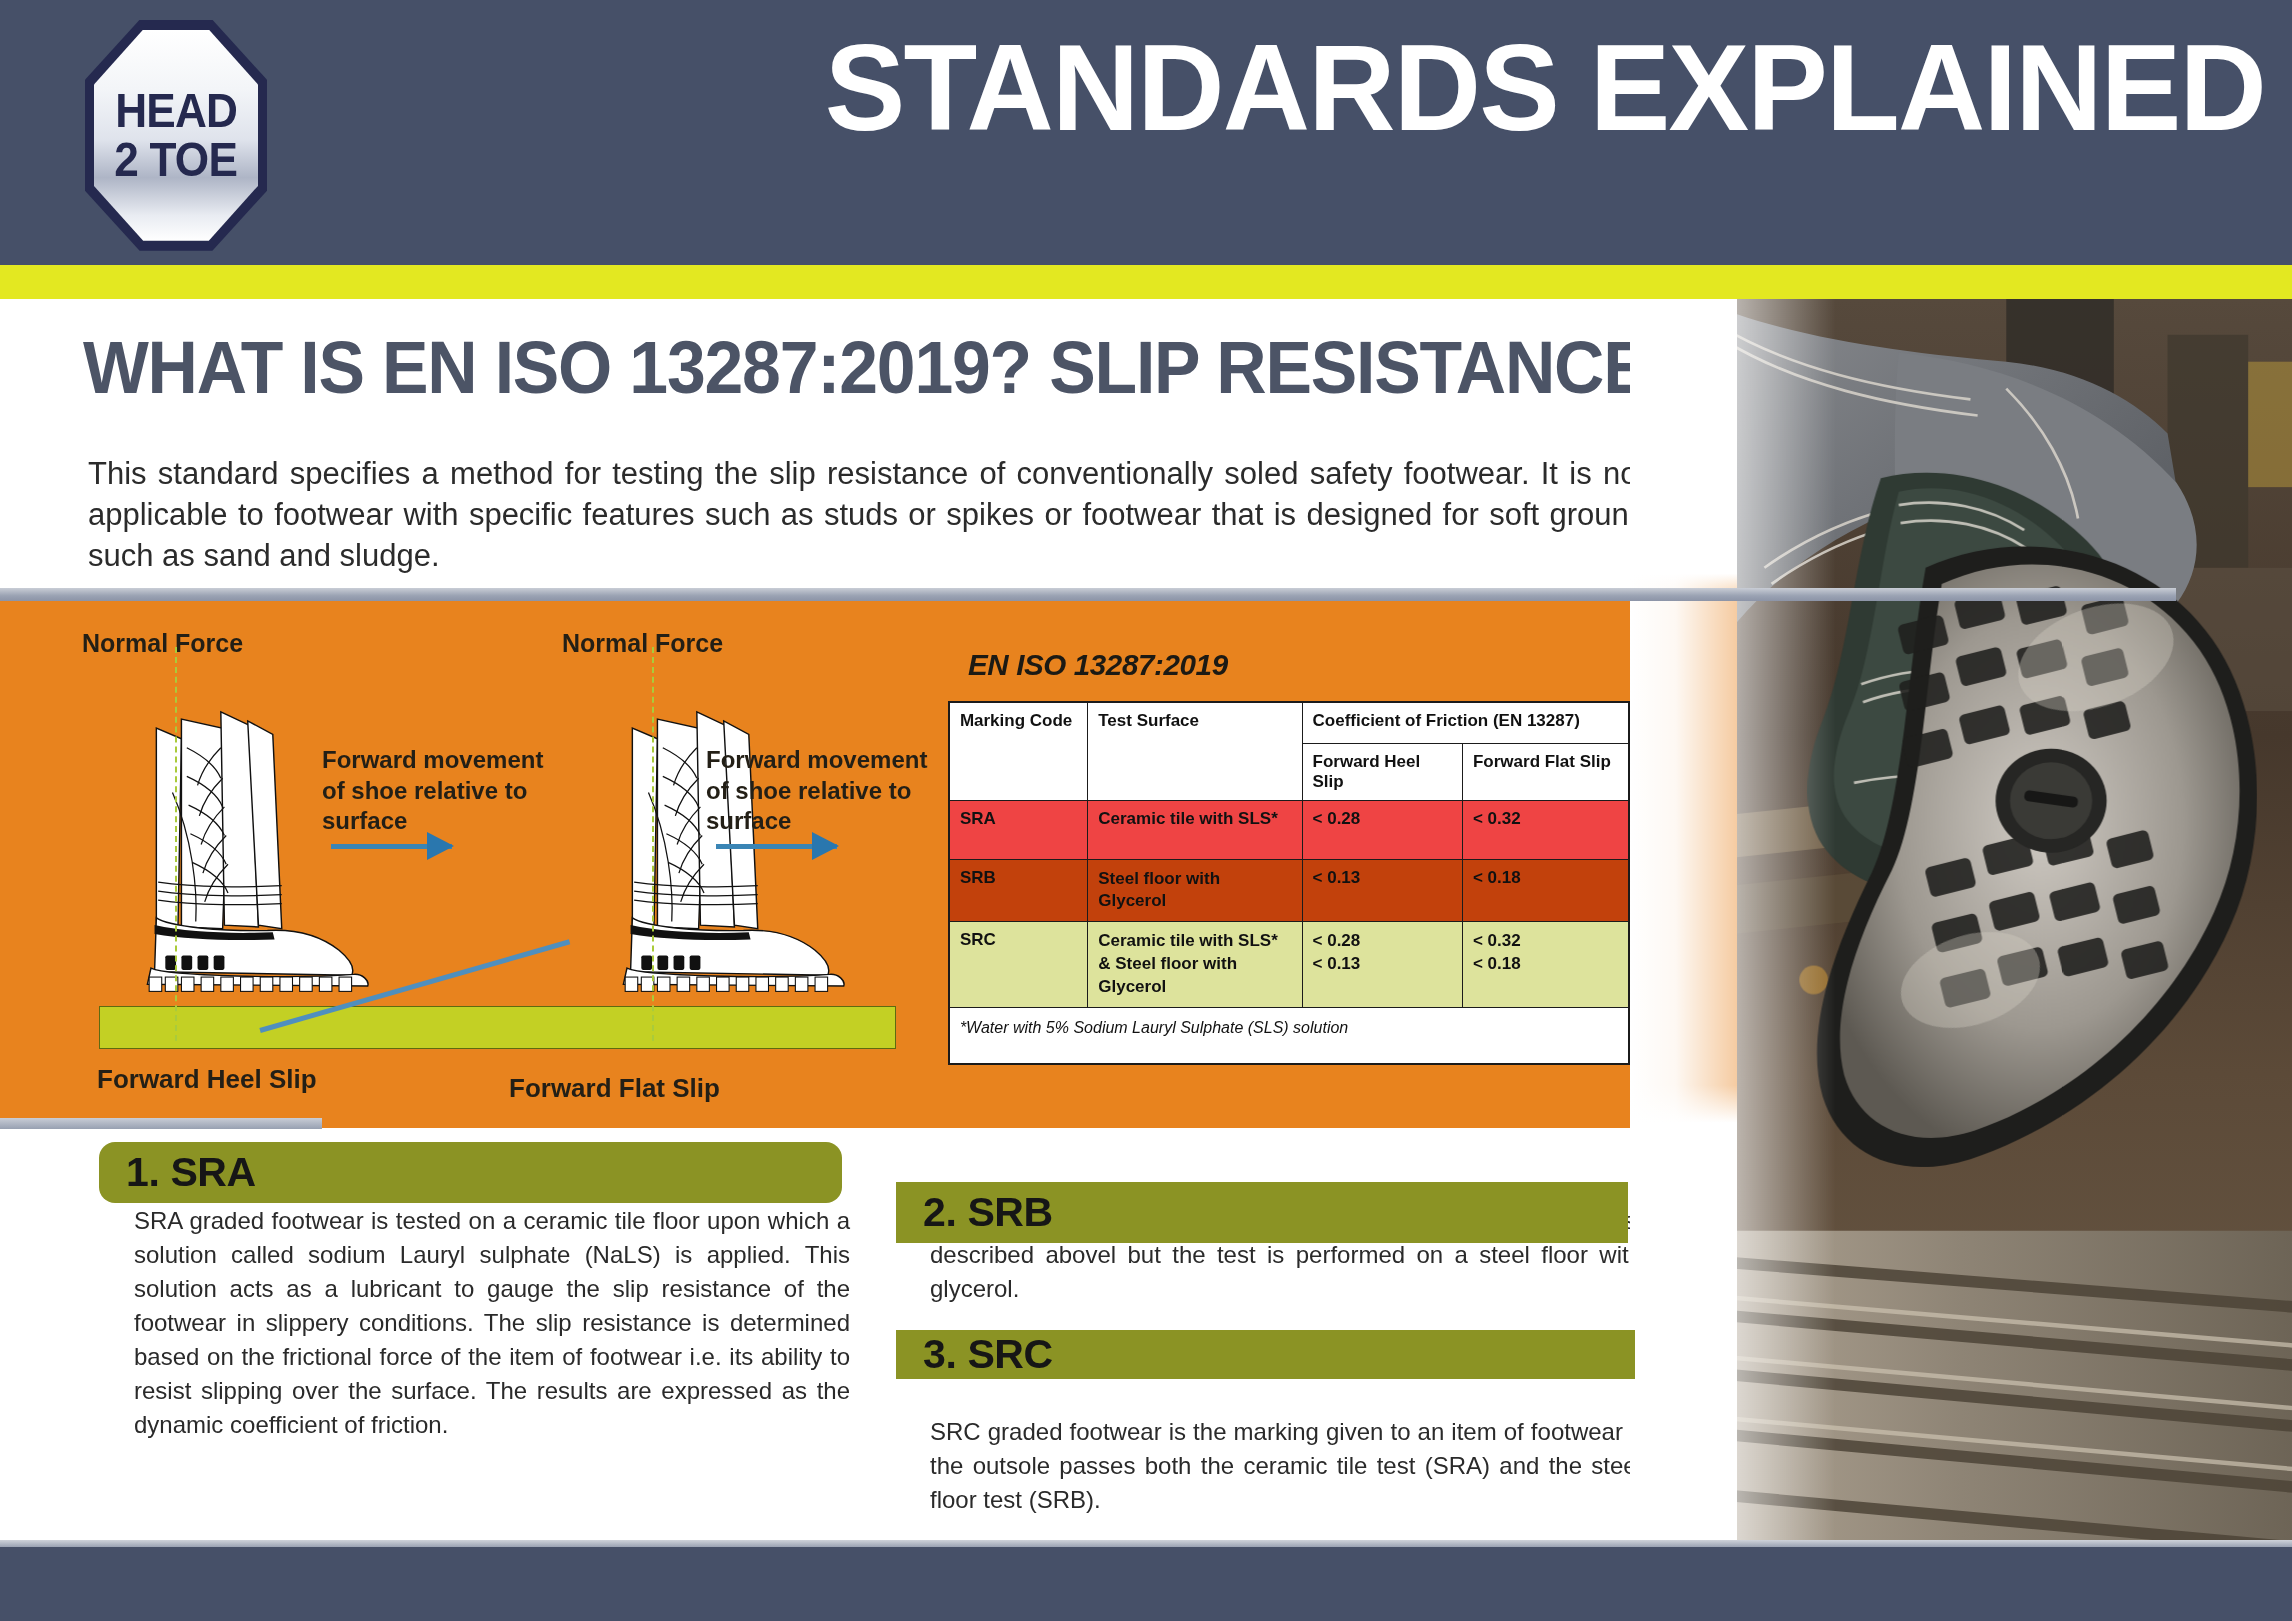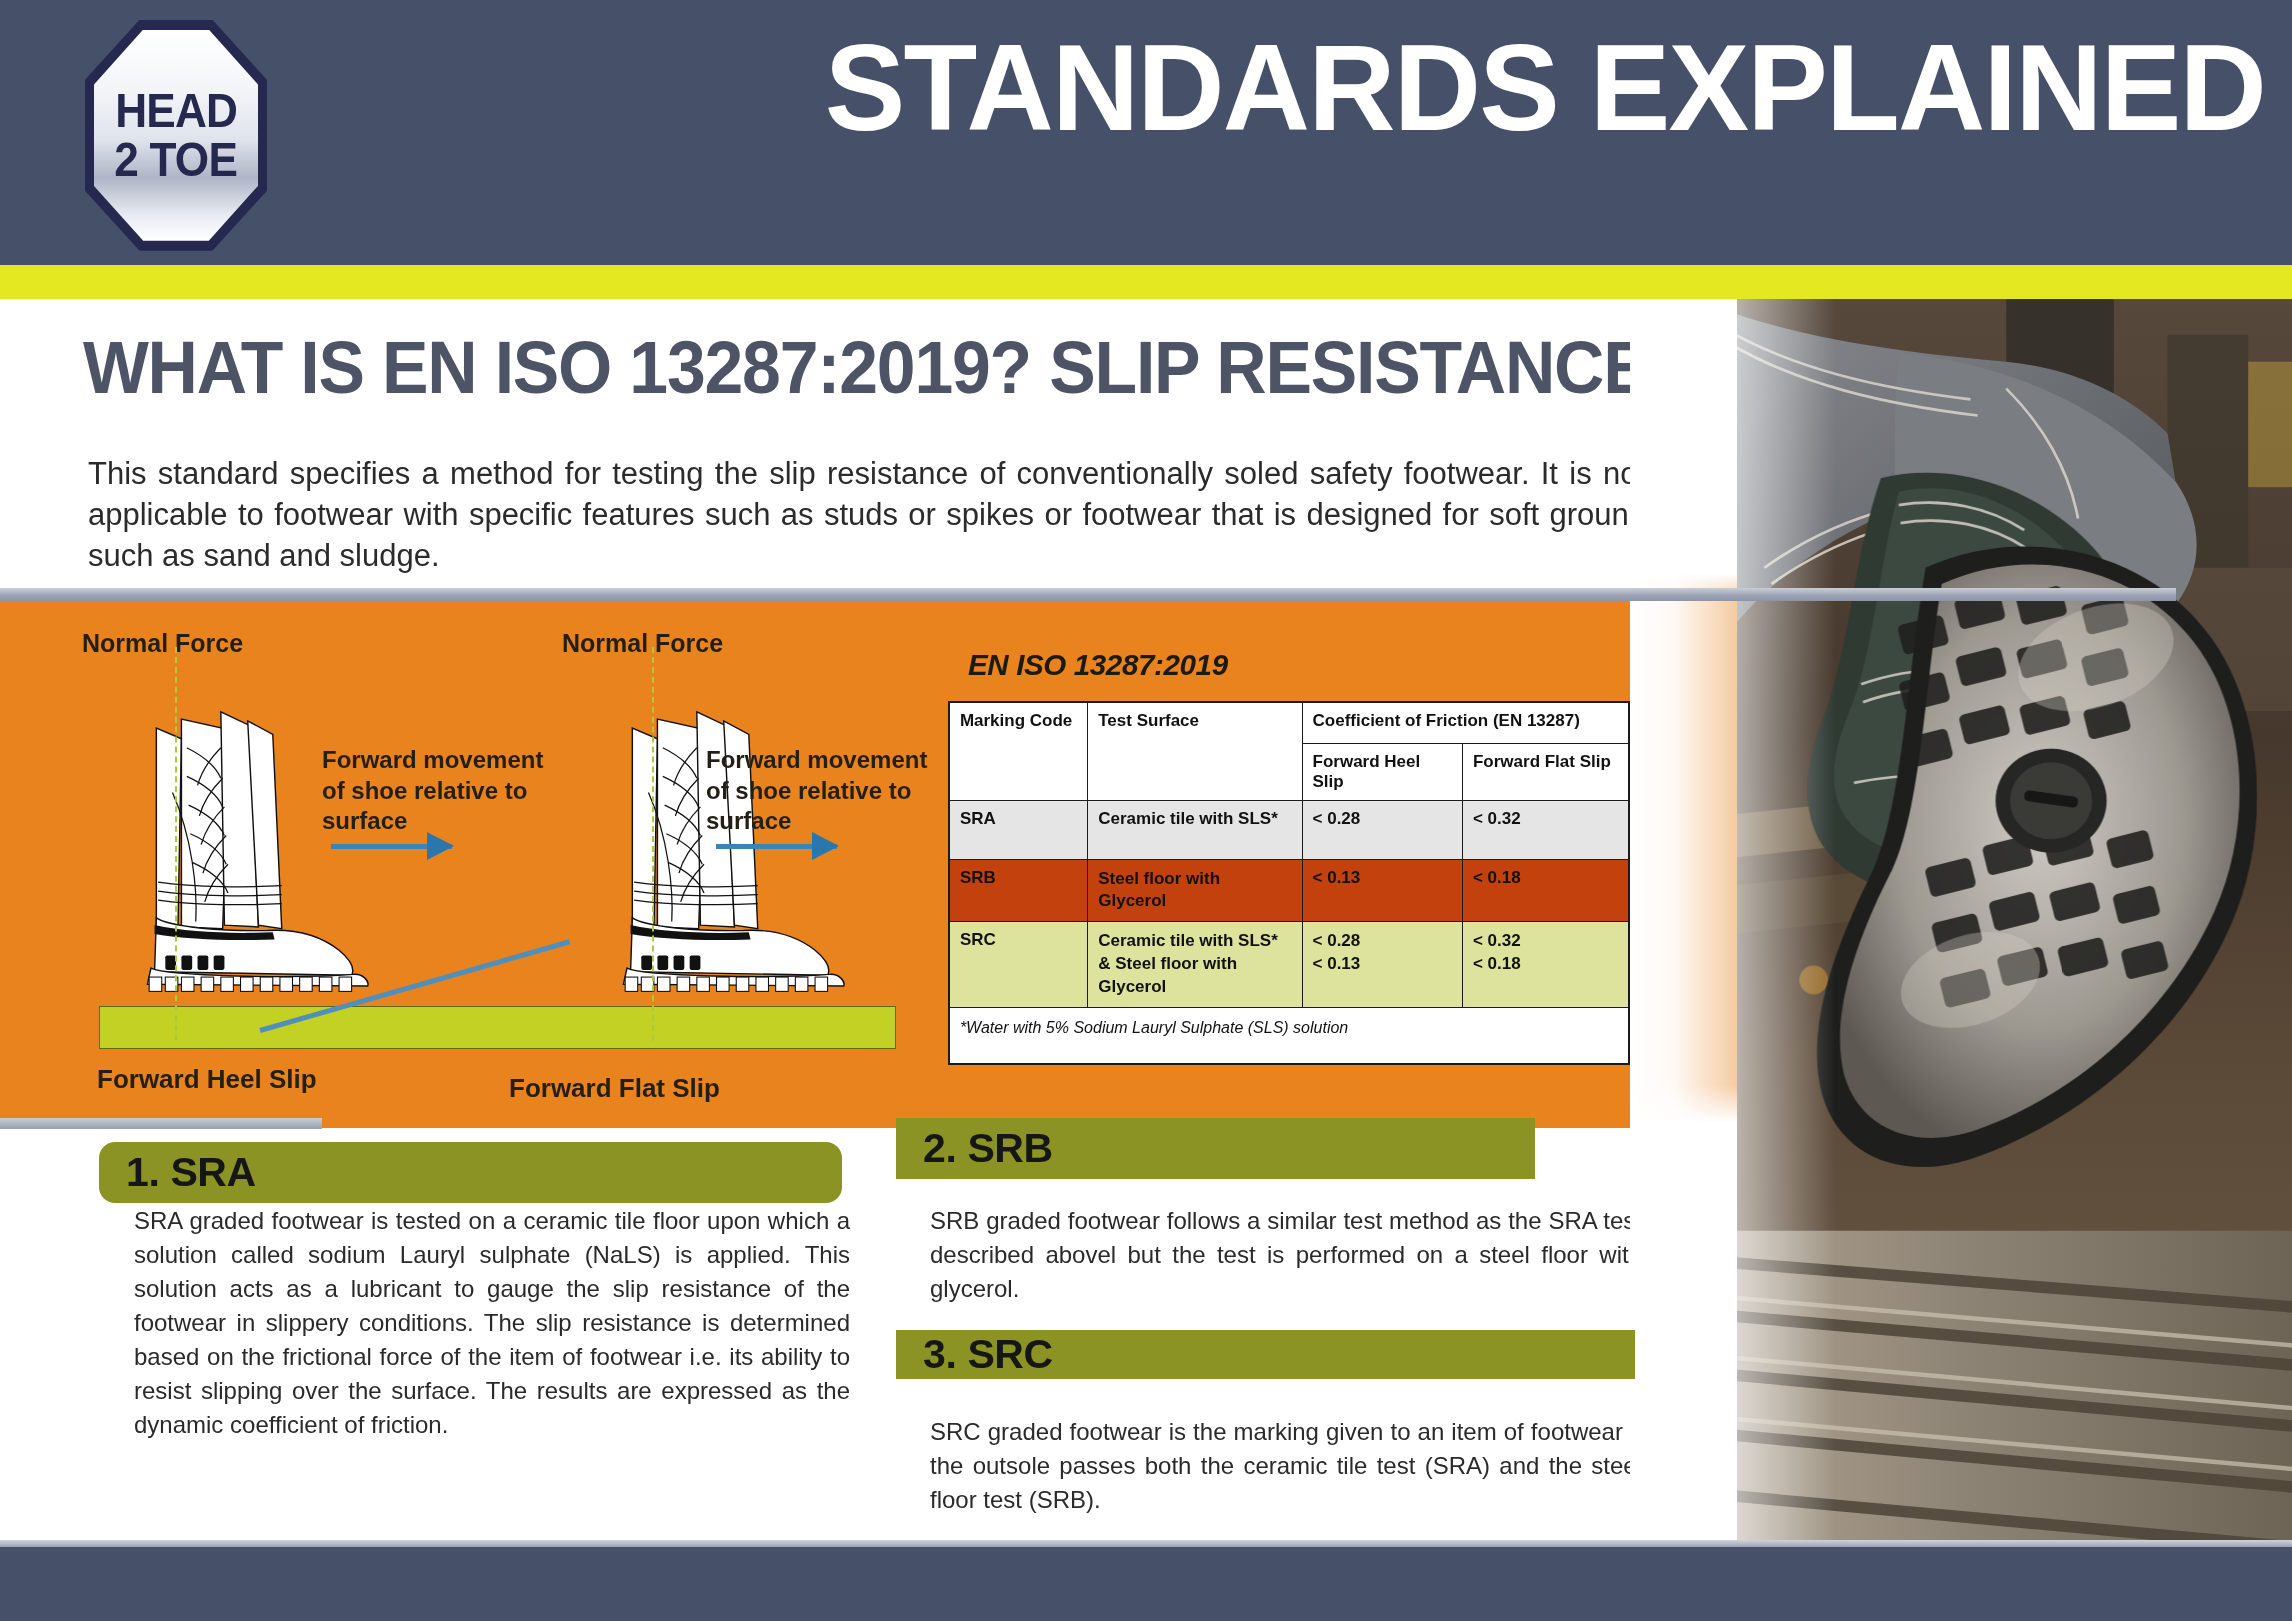--- a/index.html
+++ b/index.html
@@ -78,21 +78,21 @@
   
   .tbl-title { position:absolute; left:948px; top:648px; color:#1c1a14;
      font-size:29.6px; font-weight:bold; font-style:italic; letter-spacing:-0.4px;margin-left:20px; }
   .tbl { position:absolute; left:948px; top:701px; width:682px; border-collapse:collapse;
      background:#fff; border:2.7px solid #1b1b1b; }
   .tbl td, .tbl th { border:1.8px solid #1b1b1b; font-size:17px; color:#111;
      font-weight:bold; text-align:left; vertical-align:top; padding:8px 9px 8px 9.9px; }
   .tbl th { font-weight:bold; }
   .th-head { height:41px; }
   .th-sub  { height:43px; }
-  .row-sra td { background:#e5e5e5; }
+  .row-sra td { background:#ef4444; }
   .row-srb td { background:#c2410c; }
   .row-src td { background:#dde39c; }
   .row-h { height:59px; }
   .row-h2 { height:56px; }
   .row-h3 { height:81px; }
   .foot td { background:#fff; font-weight:normal; font-style:italic; font-size:16px; height:56px;
      padding-top:10.7px; }
   .cell-stack { line-height:1.35; }
   .c-mark { width:116px; }
   .c-surf { width:179px; }
@@ -100,21 +100,21 @@
   .c-flat { width:139px; }
 
   
   .sec-bar { position:absolute; background:#8b9324; color:#161616;
      font-size:41px; font-weight:bold; display:flex; align-items:center; padding-left:27px; letter-spacing:-0.4px; }
   .sec-body { position:absolute; color:#2a2a2a; font-size:24px; line-height:1.42; text-align:justify;margin-left:27px; }
 
   .bar-sra { left:99px; top:1142px; width:743px; height:61px; z-index:10;border-radius:16px;}
   .body-sra{ left:107px; top:1204px; width:716px; }
 
-  .bar-srb { left:896px; top:1118px; width:639px; height:61px; z-index:10;}
+  .bar-srb { left:896px; top:1182px; width:732px; height:61px; z-index:10;}
   .body-srb{ left:903px; top:1204px; width:712px; }
 
   .bar-src { left:896px; top:1330px; width:739px; height:49px; z-index:10;}
   .body-src{ left:903px; top:1415px; width:712px; }
 
   
   .photo { position:absolute; left:1630px; top:299px; width:663px; height:1248px; overflow:hidden; z-index:3;}
   .photo-grad-left { position:absolute; left:0; top:0; width:206px; height:100%;
       background:linear-gradient(90deg, rgba(255,255,255,1) 0%, rgba(255,255,255,0.95) 22%, rgba(255,255,255,0.0) 100%); z-index:8; }
   .photo-grad-left2 { position:absolute; left:0; top:0; width:107px; height:100%; z-index:7;

